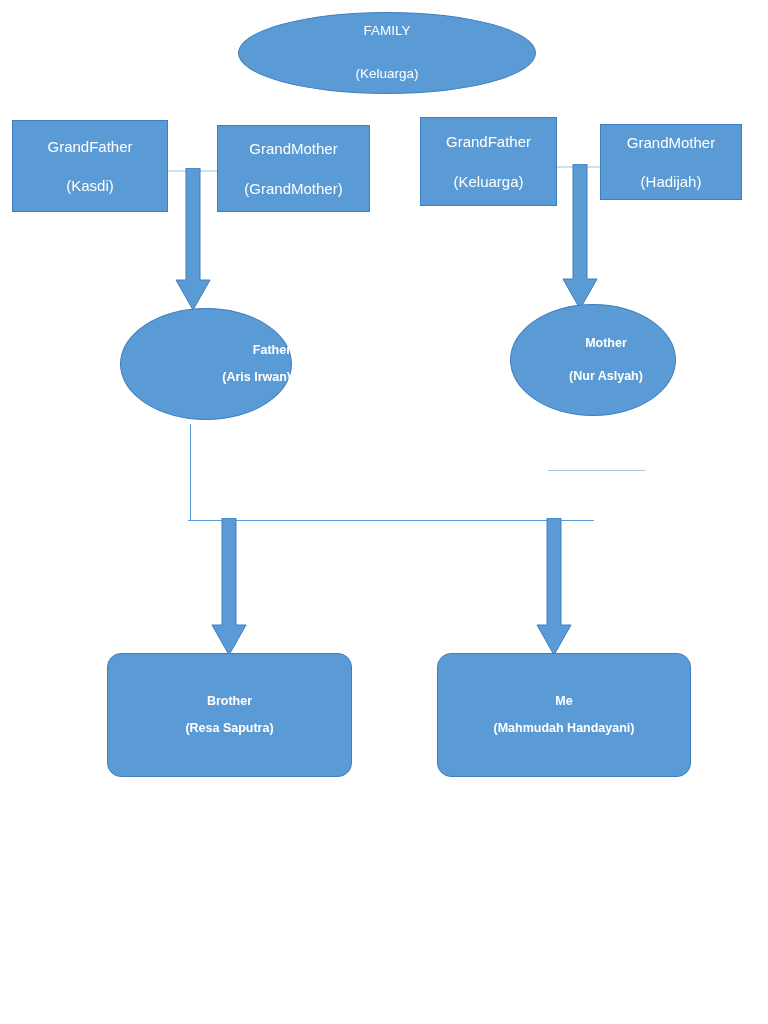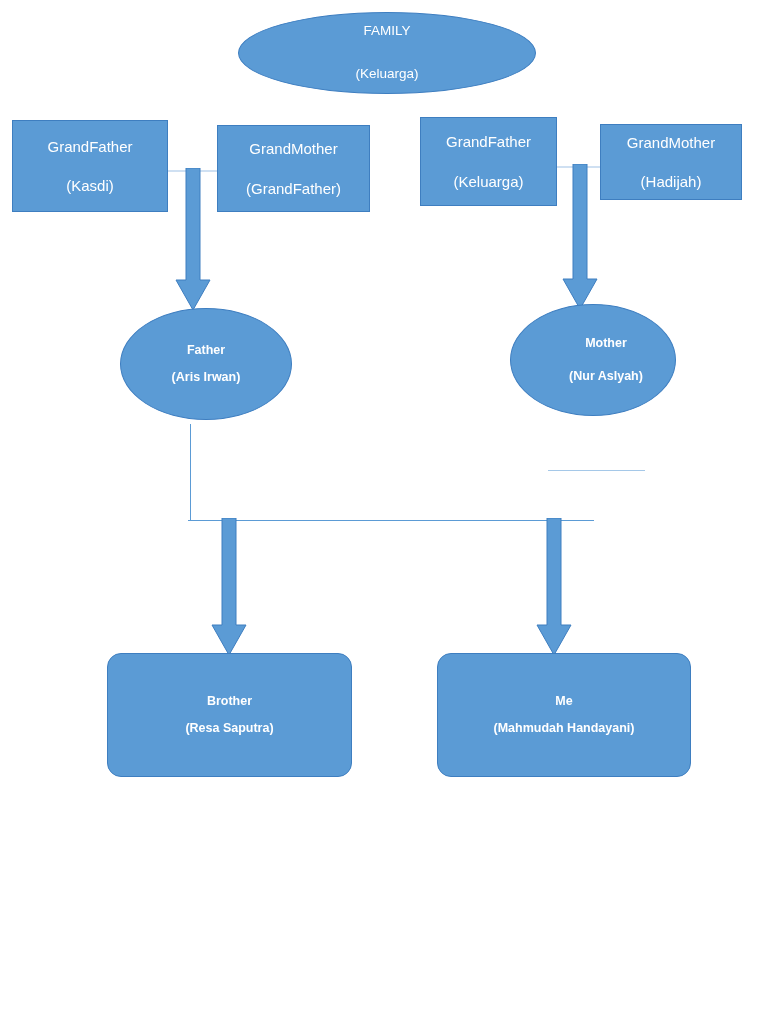--- a/index.html
+++ b/index.html
@@ -105,21 +105,21 @@
 
   <div class="spouse-bridge" style="left:166px; top:170px; width:54px;"></div>
 
   <div class="node rect gp-node" style="left:12px; top:120px; width:156px; height:92px;">
     <span class="role">GrandFather</span>
     <span class="person">(Kasdi)</span>
   </div>
 
   <div class="node rect gp-node" style="left:217px; top:125px; width:153px; height:87px;">
     <span class="role">GrandMother</span>
-    <span class="person">(GrandFather)</span>
+    <span class="person">(GrandMother)</span>
   </div>
 
   <svg class="block-arrow" style="left:175px; top:168px;" width="36" height="145" viewBox="0 0 36 145">
     <polygon points="11,0 25,0 25,112 35,112 18,142 1,112 11,112" fill="#5B9BD5" stroke="#3E7EC0" stroke-width="1"></polygon>
   </svg>
 
   <div class="spouse-bridge" style="left:556px; top:166px; width:52px;"></div>
 
   <div class="node rect gp-node" style="left:420px; top:117px; width:137px; height:89px;">
     <span class="role">GrandFather</span>
@@ -128,21 +128,21 @@
 
   <div class="node rect gp-node" style="left:600px; top:124px; width:142px; height:76px;">
     <span class="role">GrandMother</span>
     <span class="person">(Hadijah)</span>
   </div>
 
   <svg class="block-arrow" style="left:562px; top:164px;" width="36" height="148" viewBox="0 0 36 148">
     <polygon points="11,0 25,0 25,115 35,115 18,145 1,115 11,115" fill="#5B9BD5" stroke="#3E7EC0" stroke-width="1"></polygon>
   </svg>
 
-  <div class="node ellipse parent-node" style="left:120px; top:308px; width:172px; height:112px;">
+  <div class="node ellipse parent-node" style="left:120px; top:308px; width:172px; height:112px;align-items:flex-end;">
     <span class="role">Father</span>
     <span class="person">(Aris Irwan)</span>
   </div>
 
   <div class="node ellipse parent-node shift-right" style="left:510px; top:304px; width:166px; height:112px;">
     <span class="role">Mother</span>
     <span class="person">(Nur Aslyah)</span>
   </div>
 
   <div class="thin-line thin-v" style="left:190px; top:424px; height:96px;"></div>

